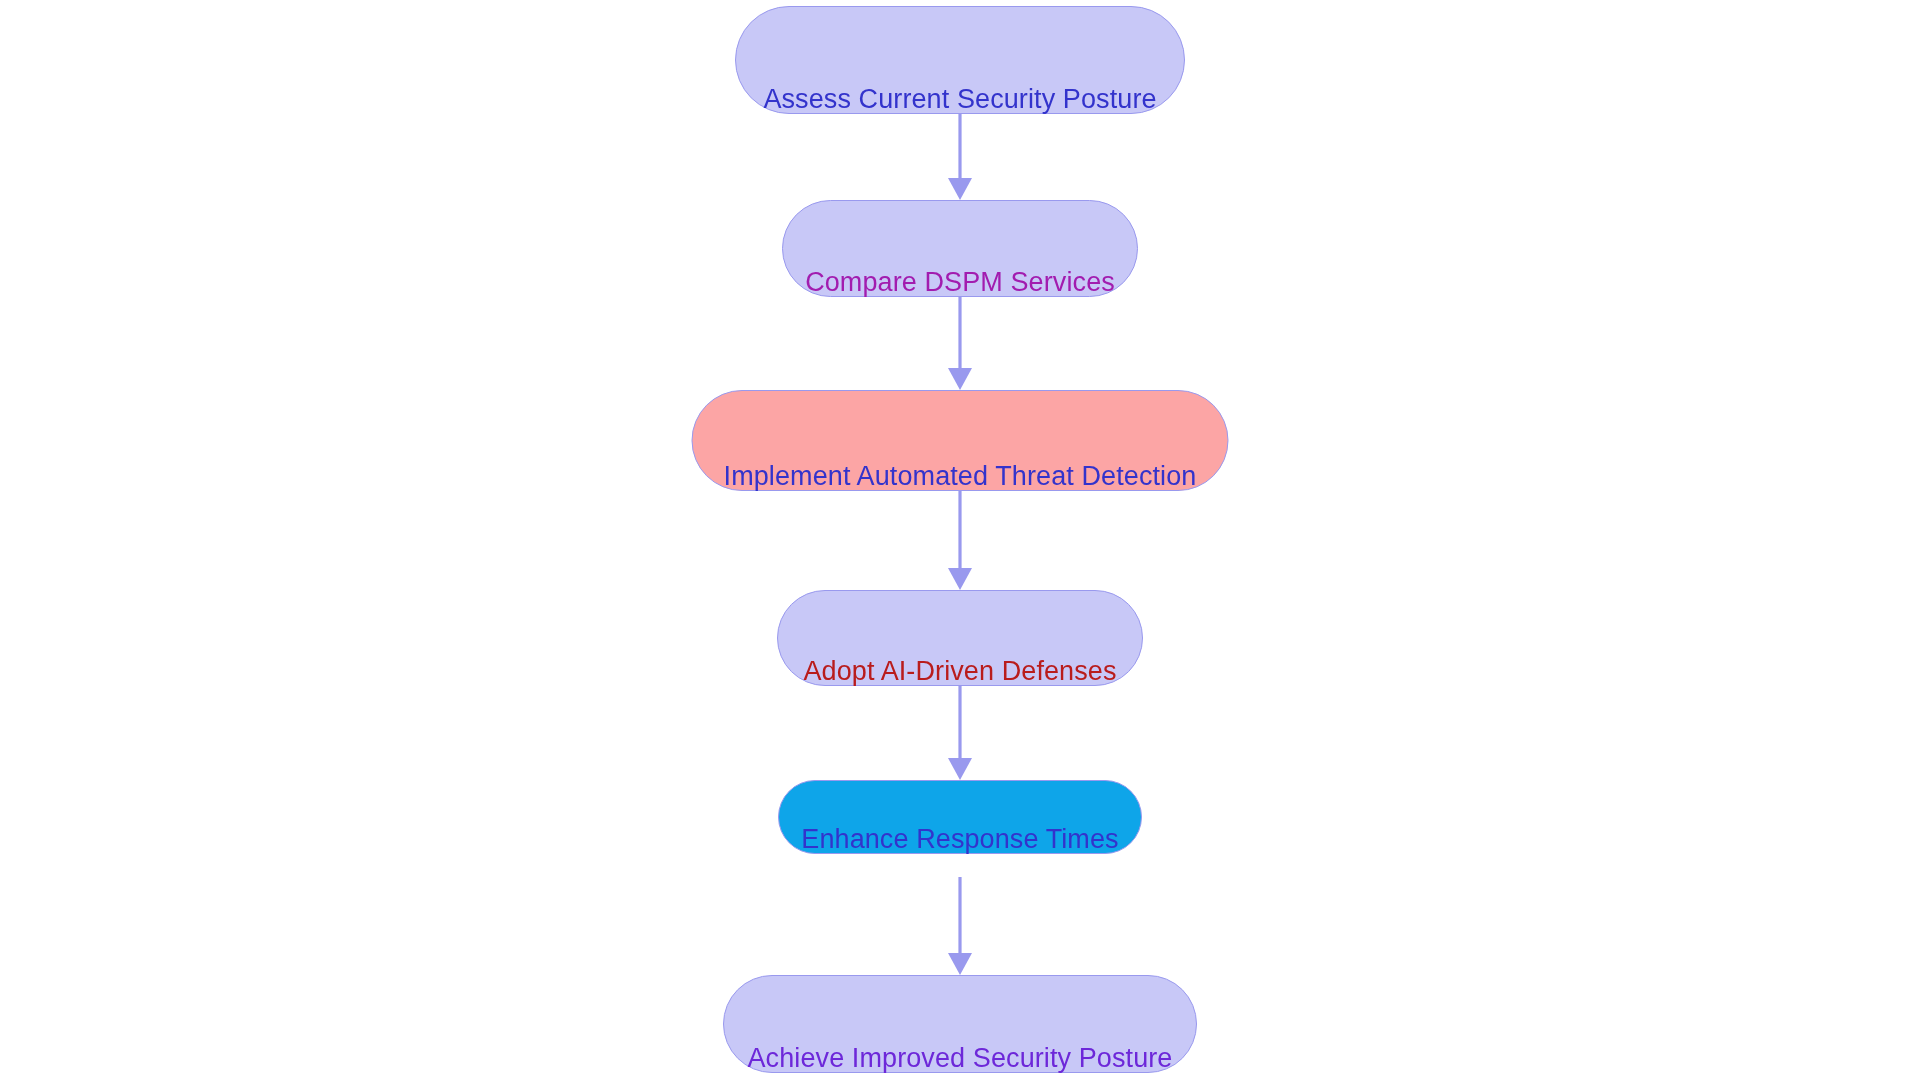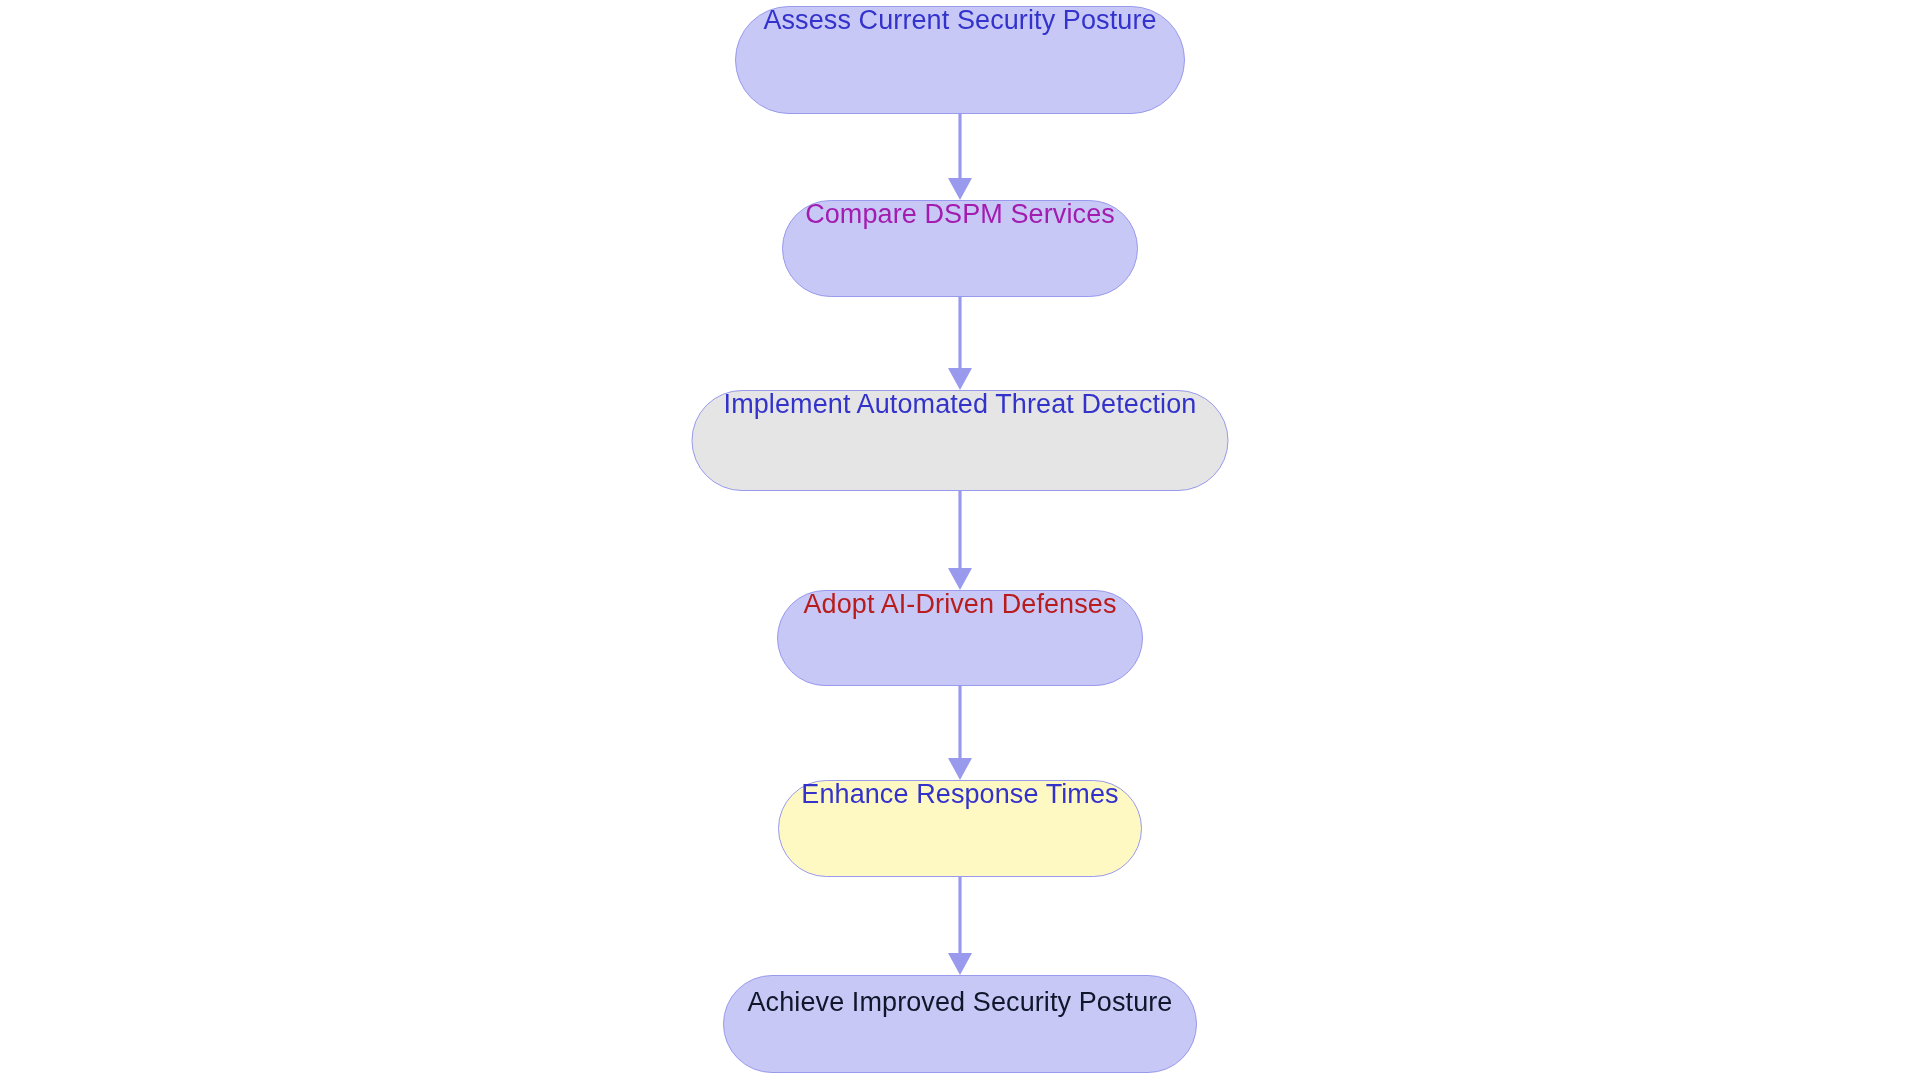--- a/index.html
+++ b/index.html
@@ -36,21 +36,21 @@
     position: absolute;
     inset: 0;
     width: 1920px;
     height: 1083px;
   }
 
   .flow-node {
     position: absolute;
     box-sizing: border-box;
     display: flex;
-    align-items: flex-start;
+    align-items: flex-end;
     justify-content: center;
     background: #c8c8f7;
     border: 1.6px solid #9999ee;
     border-radius: 999px;
     transform: translateX(-50%);
   }
 
   .flow-node-label {
     color: #3333cc;
     font-family: "Liberation Sans", "DejaVu Sans", sans-serif;
@@ -90,27 +90,27 @@
       </g>
     </svg>
 
   <div id="node-layer">
       <div class="flow-node" style="left: 960px; top: 6px; width: 450px; height: 108px; background: rgb(200, 200, 247); border-color: rgb(153, 153, 238);">
         <span class="flow-node-label" style="color: rgb(51, 51, 204);">Assess Current Security Posture</span>
       </div>
       <div class="flow-node" style="left: 960px; top: 200px; width: 356px; height: 97px; background: rgb(200, 200, 247); border-color: rgb(153, 153, 238);">
         <span class="flow-node-label" style="color: #a21caf;">Compare DSPM Services</span>
       </div>
-      <div class="flow-node" style="left: 960px; top: 390px; width: 537px; height: 101px; background: #e5e5e5; border-color: rgb(153, 153, 238);">
+      <div class="flow-node" style="left: 960px; top: 390px; width: 537px; height: 101px; background: #fca5a5; border-color: rgb(153, 153, 238);">
         <span class="flow-node-label" style="color: rgb(51, 51, 204);">Implement Automated Threat Detection</span>
       </div>
       <div class="flow-node" style="left: 960px; top: 590px; width: 366px; height: 96px; background: rgb(200, 200, 247); border-color: rgb(153, 153, 238);">
         <span class="flow-node-label" style="color: #b91c1c;">Adopt AI-Driven Defenses</span>
       </div>
-      <div class="flow-node" style="left: 960px; top: 780px; width: 364px; height: 97px; background: #fef9c3; border-color: rgb(153, 153, 238);">
+      <div class="flow-node" style="left: 960px; top: 780px; width: 364px; height: 74px; background: #0ea5e9; border-color: rgb(153, 153, 238);">
         <span class="flow-node-label" style="color: rgb(51, 51, 204);">Enhance Response Times</span>
       </div>
       <div class="flow-node" style="left: 960px; top: 975px; width: 474px; height: 98px; background: rgb(200, 200, 247); border-color: rgb(153, 153, 238);">
-        <span class="flow-node-label" style="color: #0f172a; margin-top: 13px;">Achieve Improved Security Posture</span>
+        <span class="flow-node-label" style="color: #6d28d9; margin-top: 13px;">Achieve Improved Security Posture</span>
       </div>
     </div>
 
 </div>
 
 </body></html>

